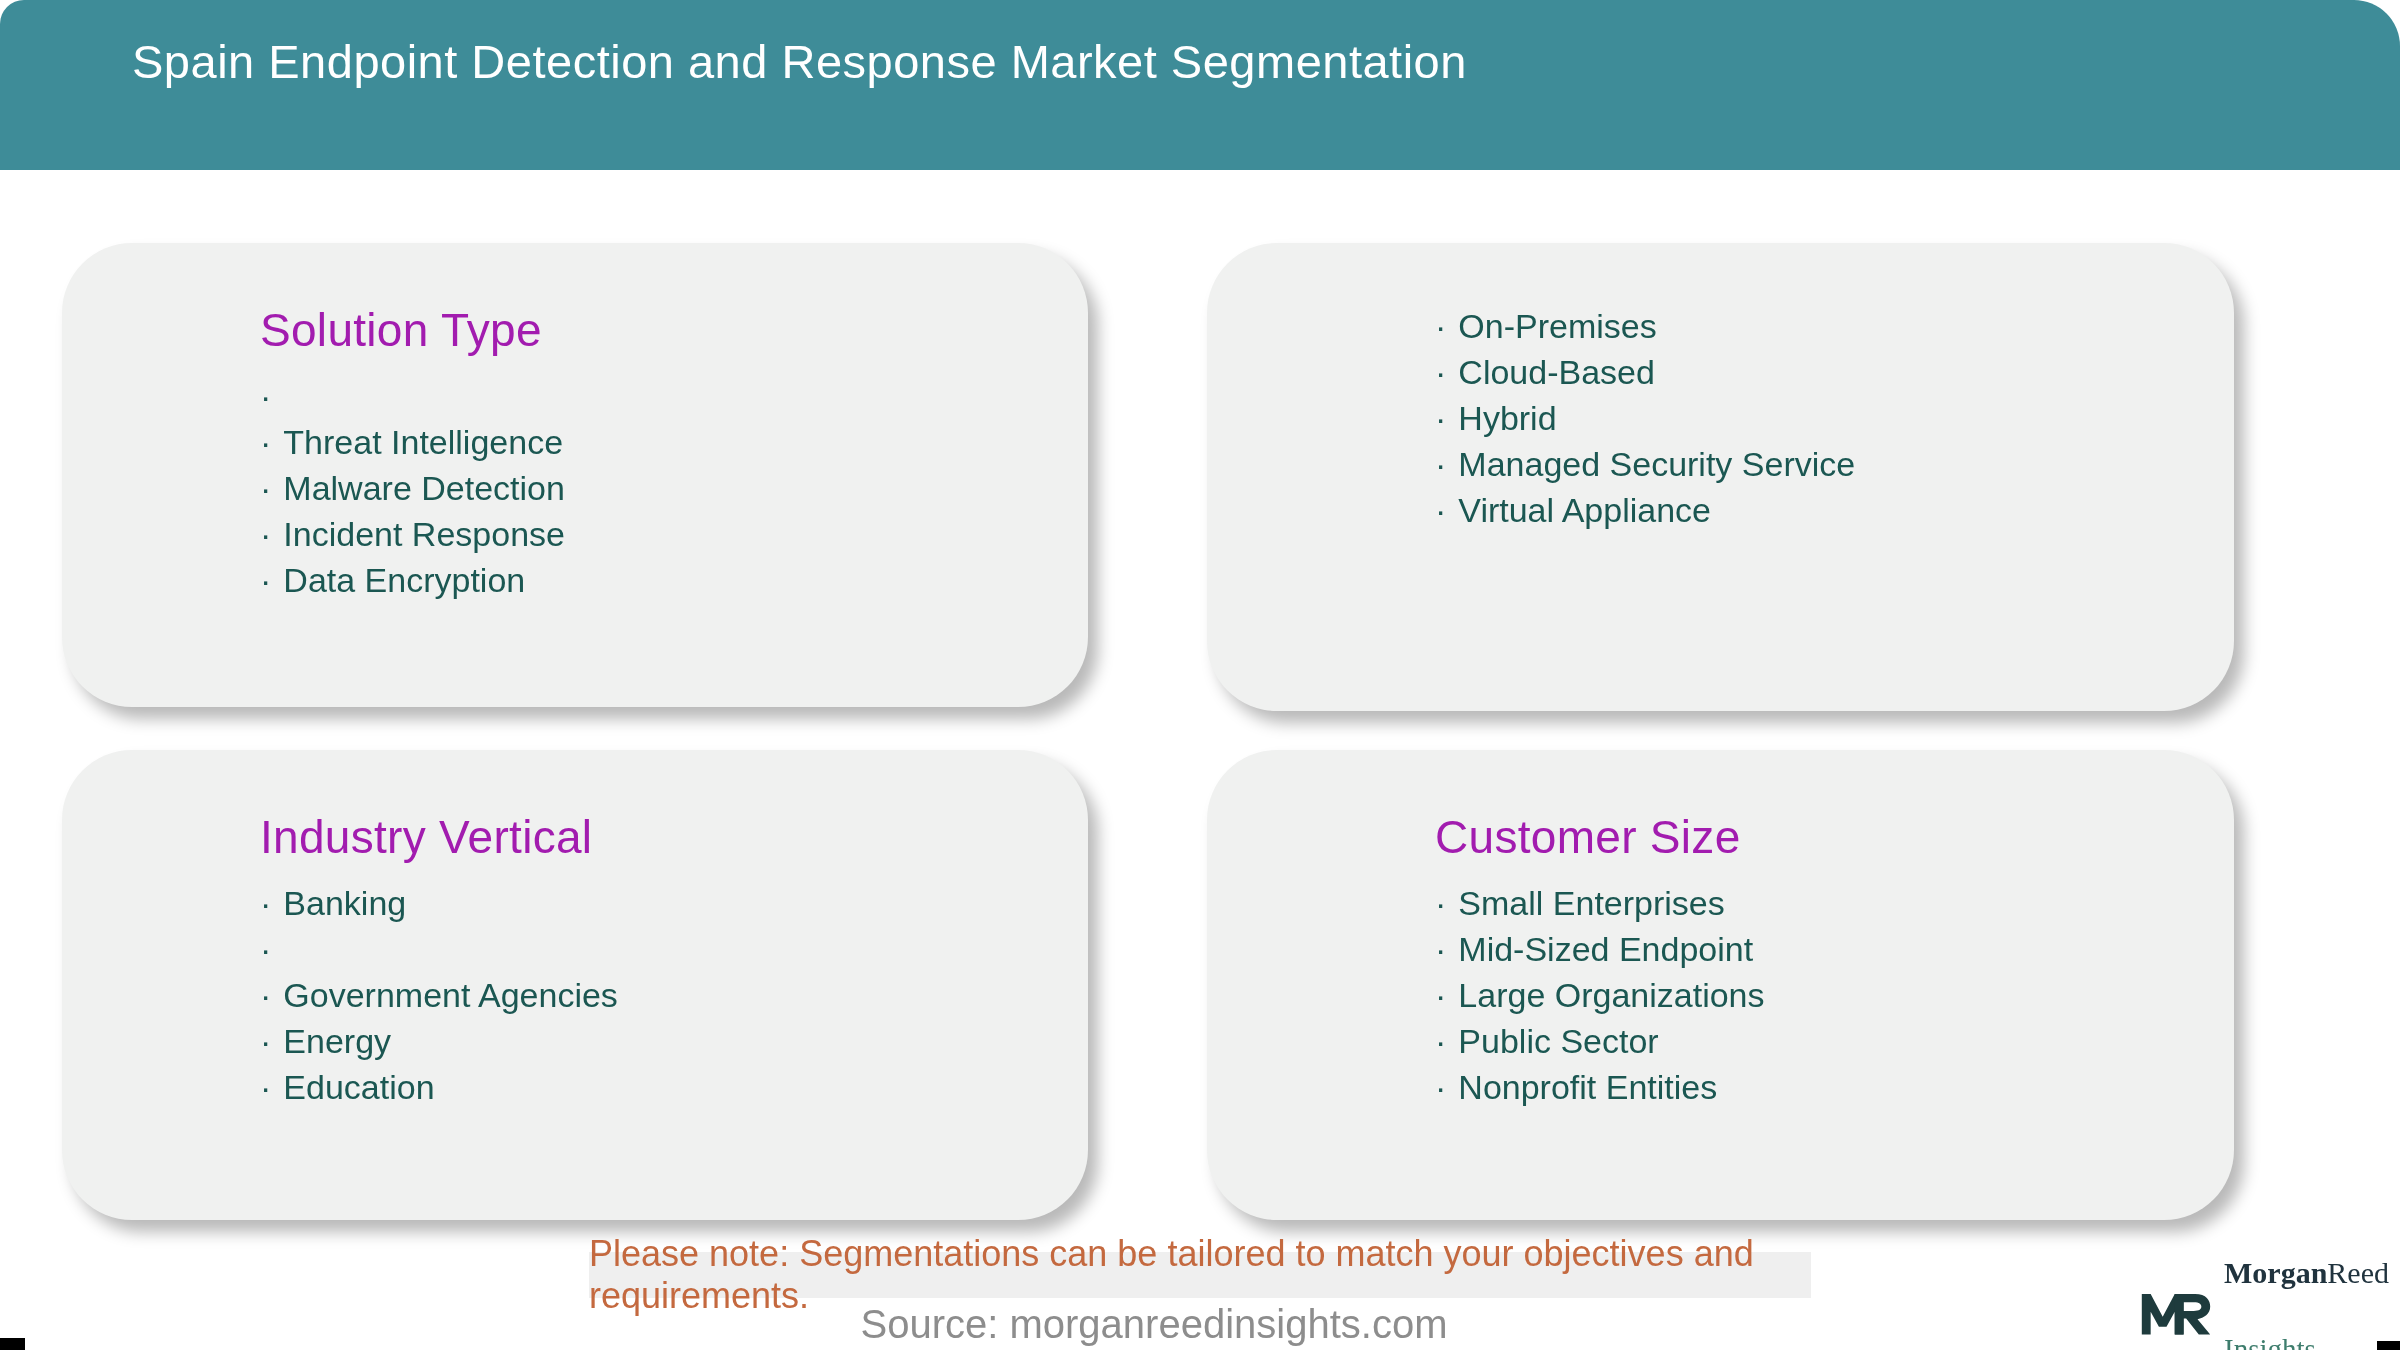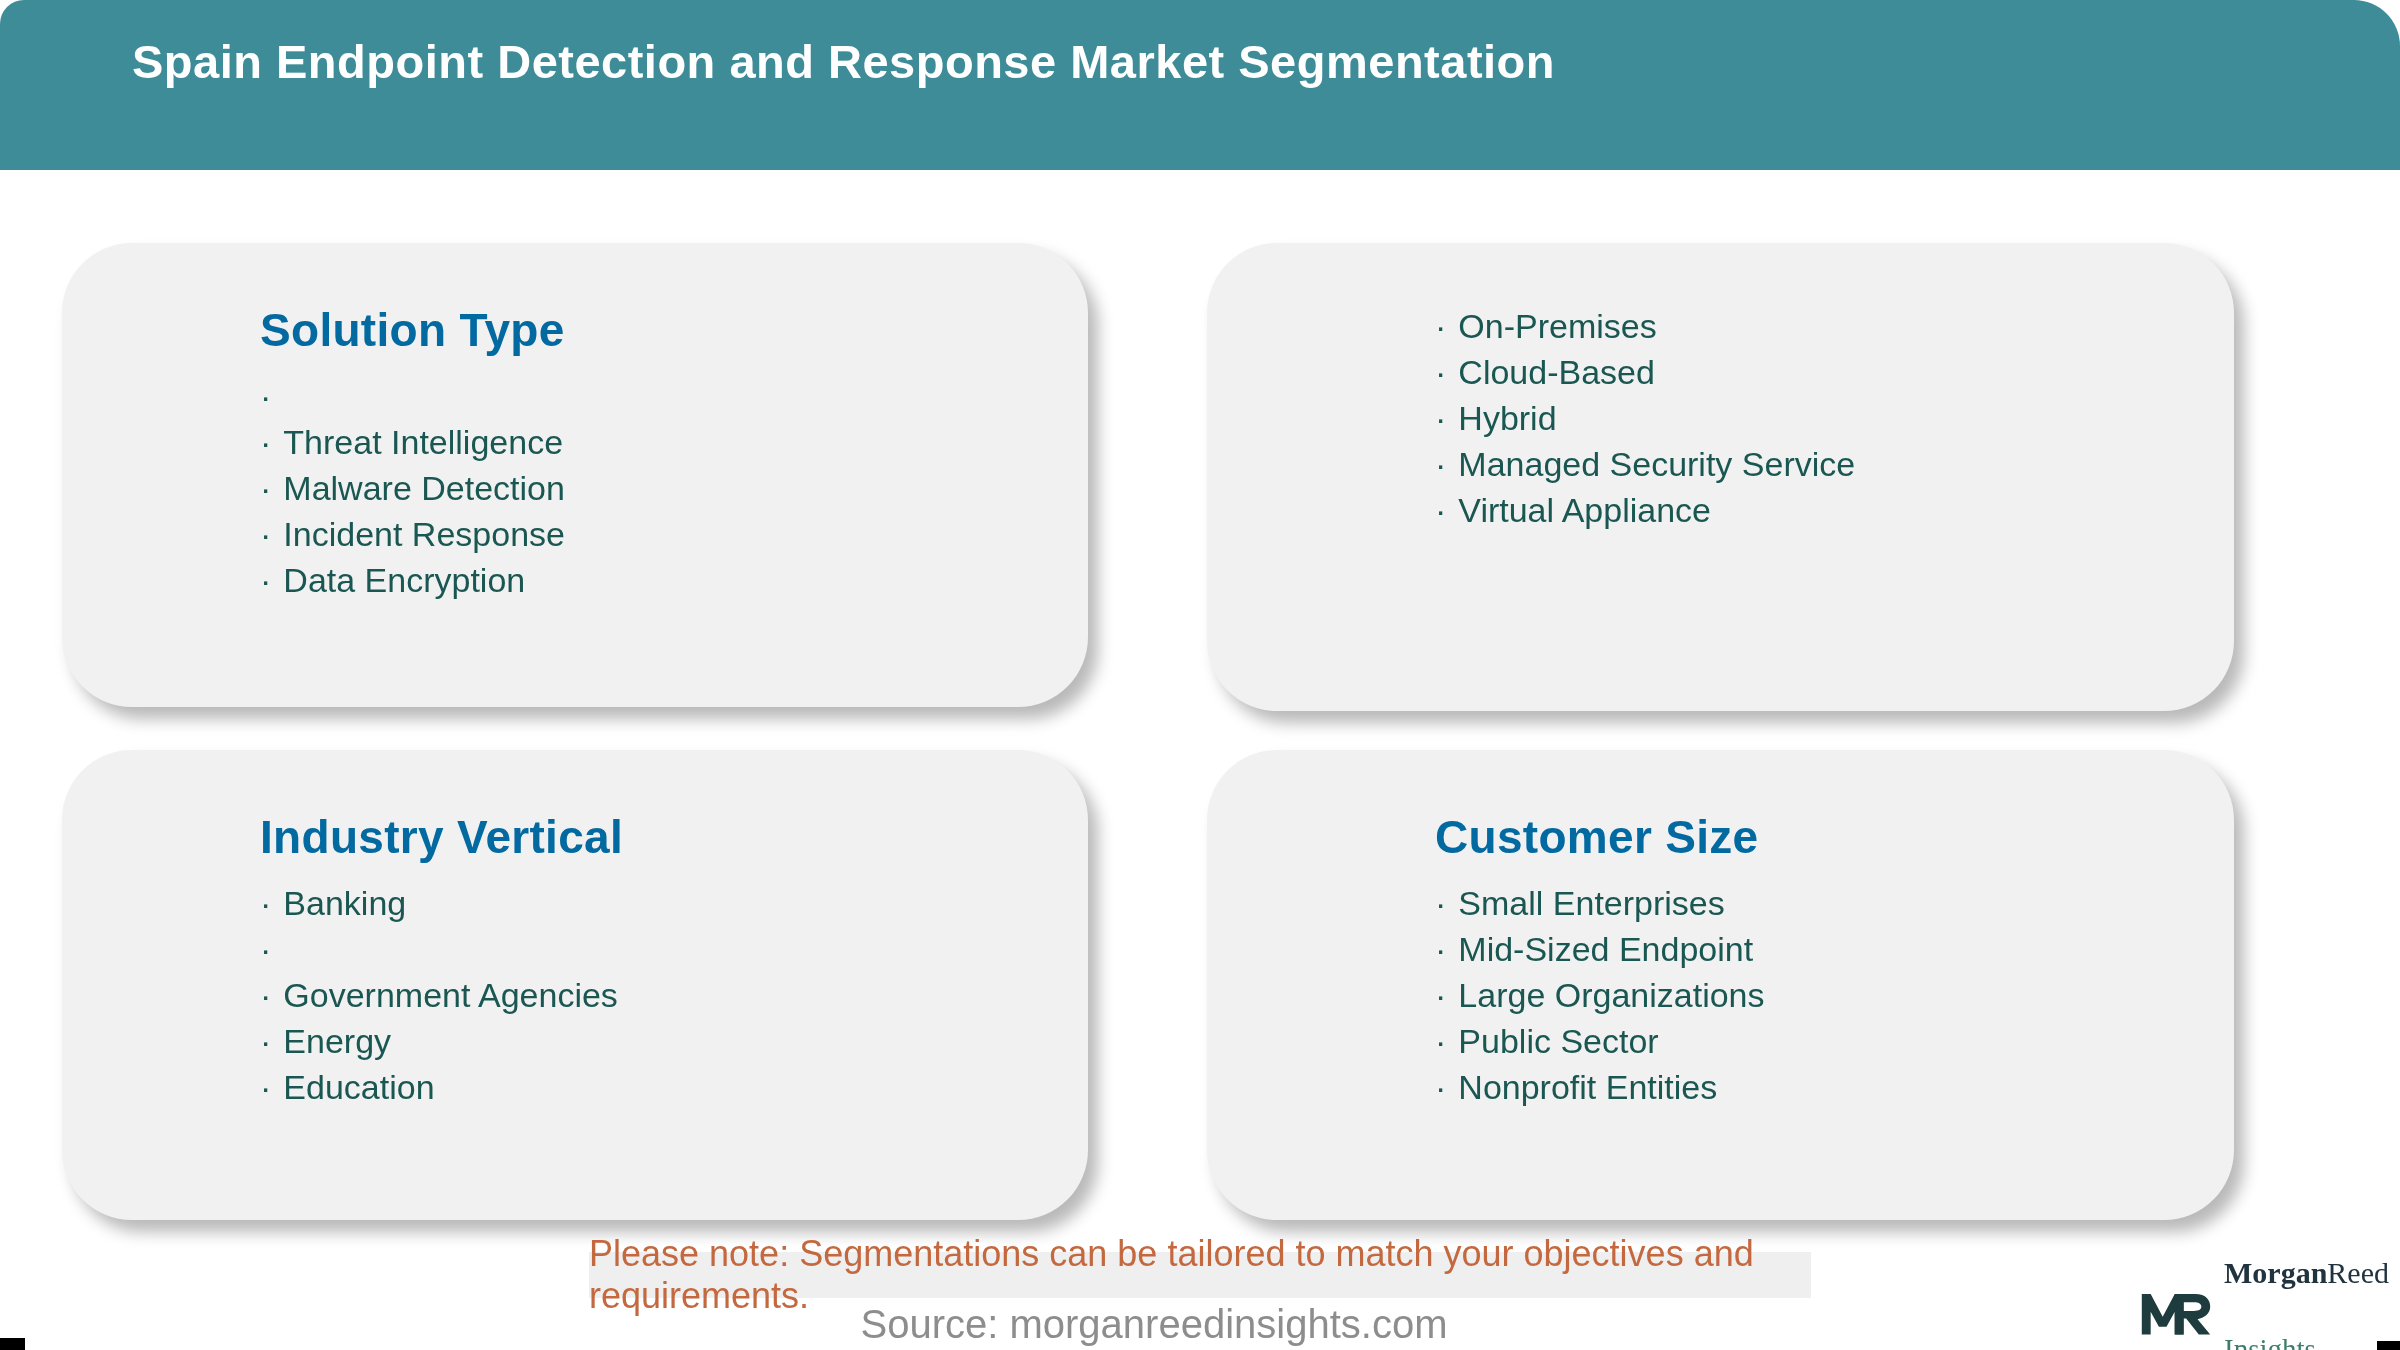--- a/index.html
+++ b/index.html
@@ -9,39 +9,39 @@
     font-family:"Liberation Sans", sans-serif;
   }
   
   .header{
     position:absolute;left:0;top:0;width:2400px;height:170px;
     background:#3e8c98;
     border-radius:24px 46px 0 0;
   }
   .header h1{
     position:absolute;left:132px;top:34px;margin:0;
-    font-size:47px;font-weight:700;color:#ffffff;letter-spacing:0.5px;
+    font-size:47px;font-weight:400;color:#ffffff;letter-spacing:0.5px;
   }
   
   .card{
     position:absolute;
     background:#f0f1f0;
     border-radius:70px;
     box-shadow:10px 12px 16px rgba(0,0,0,0.28);
   }
   .card-0{left:62px;  top:243px;width:1026px;height:464px;}
   .card-1{left:1207px;top:243px;width:1027px;height:468px;}
   .card-2{left:62px;  top:750px;width:1026px;height:470px;}
   .card-3{left:1207px;top:750px;width:1027px;height:470px;}
   .card-inner{padding-top:60px;}
   .pad-l .card-inner{padding-left:198px;}
   .pad-r .card-inner{padding-left:228px;}
   .card h2{
     margin:0 0 16px 0;
-    font-size:46px;font-weight:700;color:#0369a1;letter-spacing:0.3px;
+    font-size:46px;font-weight:400;color:#a21caf;letter-spacing:0.3px;
   }
   .card ul{list-style:none;margin:0;padding:0;}
   .card li{
     display:flex;align-items:baseline;
     font-size:34px;color:#1b5752;line-height:46px;font-weight:400;
   }
   .bullet{margin-right:12px;}
   
   .note-bar{
     position:absolute;left:589px;top:1252px;width:1222px;height:46px;

